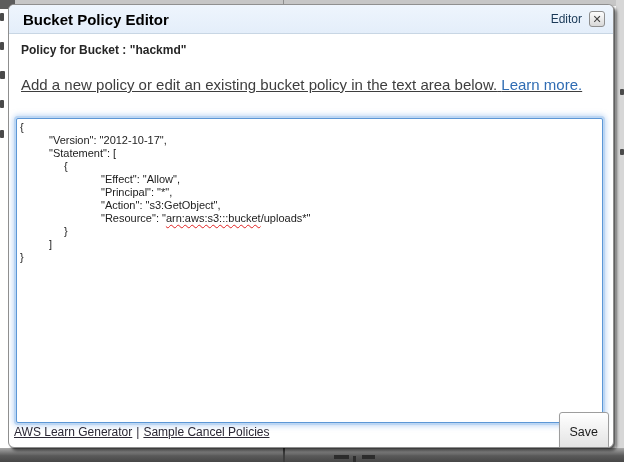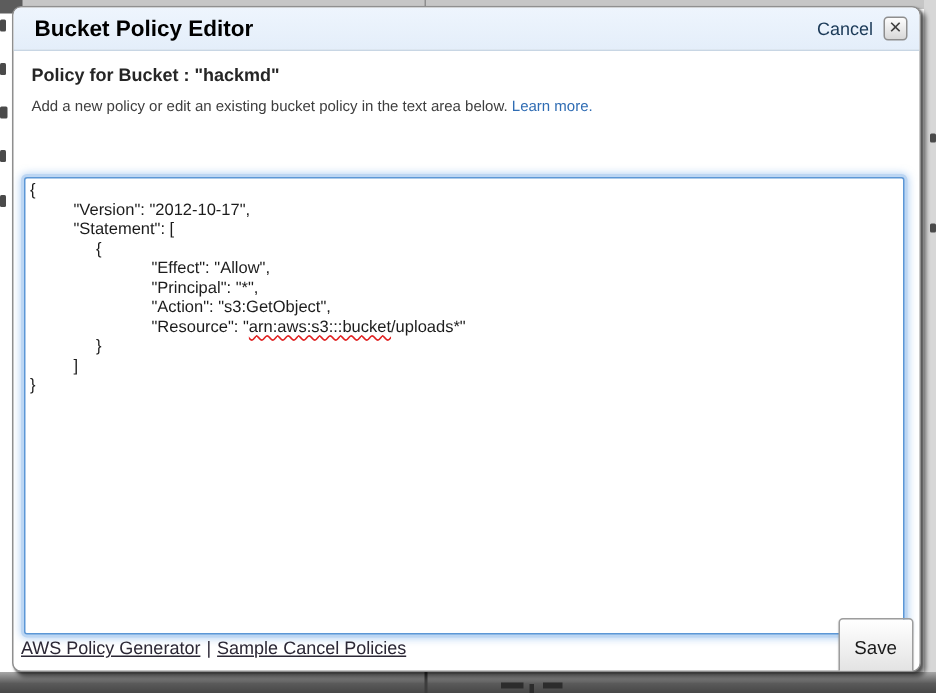--- a/index.html
+++ b/index.html
@@ -36,21 +36,21 @@
   }
   .dialog-title { font-size:15px; font-weight:bold; color:#000; flex:1; }
   .cancel-link { font-size:12px; color:#1a3957; cursor:pointer; margin-right:7px; }
   .close-btn {
     width:16px; height:16px; border:1px solid #8e8e8e; border-radius:3px;
     background:linear-gradient(#fdfdfd,#d8d8d8);
     display:flex; align-items:center; justify-content:center;
     font-size:11px; font-weight:bold; color:#3f3f3f; line-height:1; cursor:pointer;
   }
   .subtitle { margin:9px 12px 0 12px; font-size:12px; font-weight:bold; color:#262626; }
-  .description { margin:9px 12px 0 12px; font-size:10px; color:#3e3e3e; }
+  .description { margin:19px 12px 0 12px; font-size:15px; color:#3e3e3e;text-decoration:underline; }
   .learn-more { color:#2f6cb3; cursor:pointer; }
 
   
   .policy-area {
     position:absolute; left:7px; top:113px; width:587px; height:305px;
     background:#fff; border:1px solid #5c97d6; border-radius:2px;
     box-shadow:0 0 0 2px #bcd6f3, 0 0 6px 2px rgba(100,160,230,0.55);
     overflow:hidden; cursor:text;
     padding:2px 0 0 0;
   }
@@ -103,21 +103,21 @@
   <div class="bg-bottom-strip"></div>
   <div class="bg-bottom-vline"></div>
   <div class="bg-glyph-top" style="left:334px;top:455px;width:15px;height:4px;"></div>
   <div class="bg-glyph-top" style="left:353px;top:456px;width:3px;height:6px;"></div>
   <div class="bg-glyph-top" style="left:362px;top:455px;width:13px;height:4px;"></div>
 
   <div class="dialog">
 
     <div class="dialog-header">
       <span class="dialog-title">Bucket Policy Editor</span>
-      <span class="cancel-link">Cancel</span>
+      <span class="cancel-link">Editor</span>
       <span class="close-btn">
           <span>✕</span>
         </span>
     </div>
 
     <div class="subtitle">Policy for Bucket : "hackmd"</div>
 
     <div class="description"><span>Add a new policy or edit an existing bucket policy in the text area below.</span> <span class="learn-more">Learn more.</span></div>
 
     <div class="policy-area">
@@ -129,19 +129,19 @@
         <div class="pline ind3">"Principal": "*",</div>
         <div class="pline ind3">"Action": "s3:GetObject",</div>
         <div class="pline ind3"><span>"Resource": "</span><span class="squiggle">arn:aws:s3:::bucket</span><span>/uploads*"</span></div>
         <div class="pline ind2">}</div>
         <div class="pline ind1">]</div>
         <div class="pline ind0">}</div>
       </div>
 
     <div class="dialog-footer">
       <div class="footer-links">
-        <span class="footer-link">AWS Policy Generator</span><span class="link-sep">|</span><span class="footer-link">Sample Cancel Policies</span>
+        <span class="footer-link">AWS Learn Generator</span><span class="link-sep">|</span><span class="footer-link">Sample Cancel Policies</span>
       </div>
       <button class="btn">Save</button>
     </div>
 
   </div>
 </div>
 
 </body></html>

